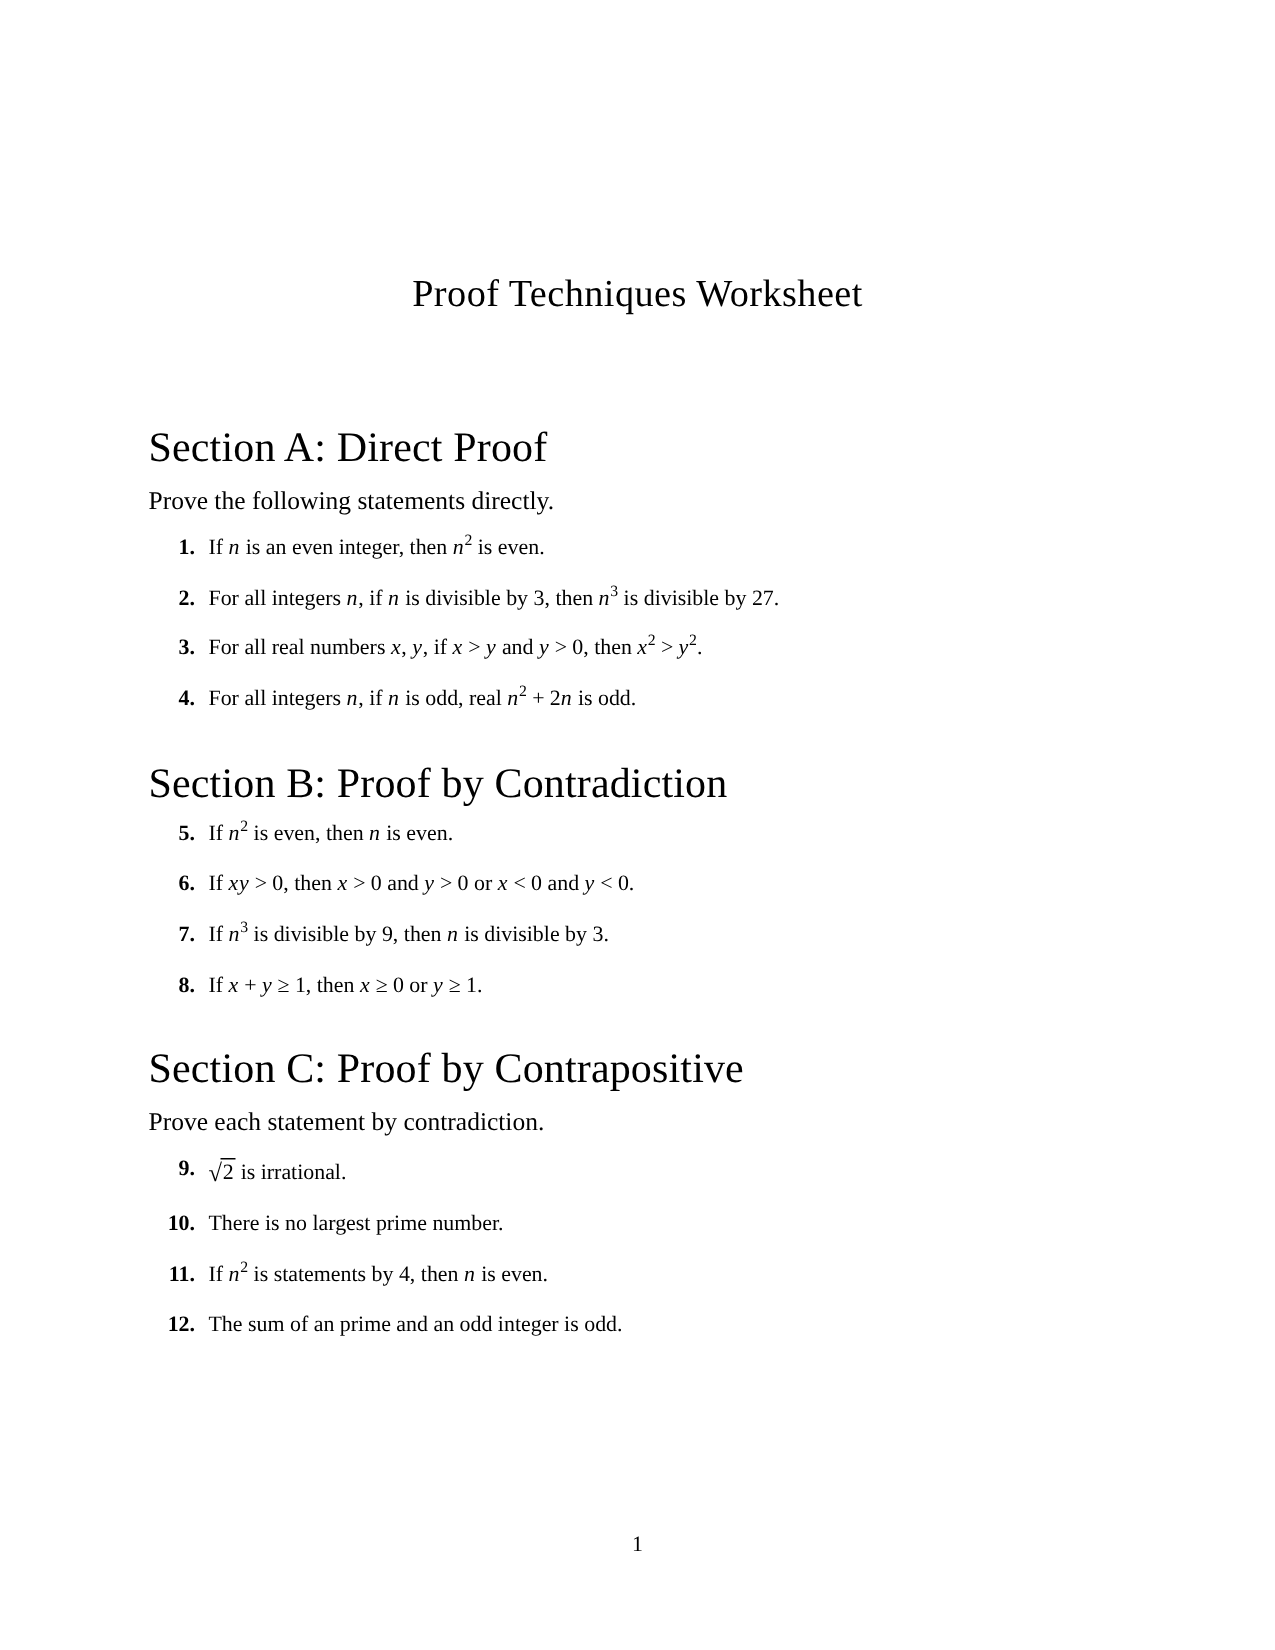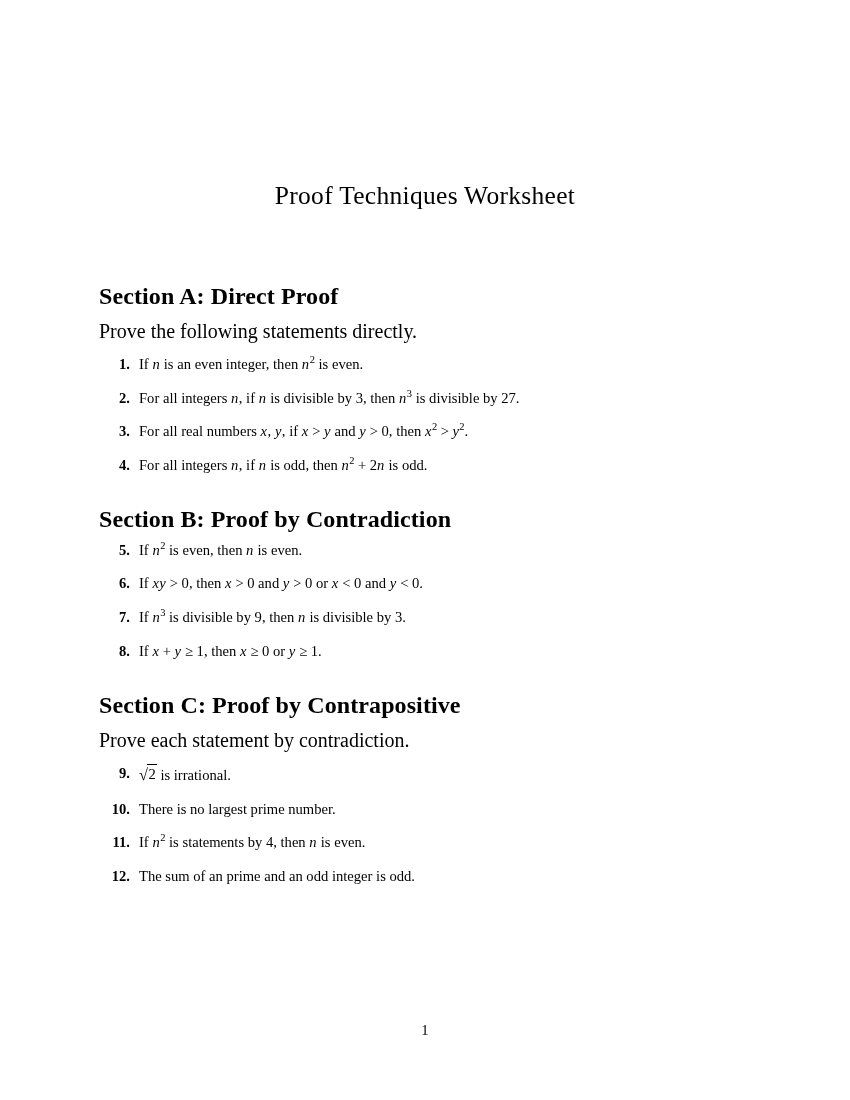--- a/index.html
+++ b/index.html
@@ -42,28 +42,28 @@
     top: 281px;
     width: 652px;
   }
   .section {
     margin: 0;
   }
   .section + .section {
     margin-top: 28px;
   }
   h2.section-heading {
-    font-size: 24px;
-    font-weight: bold;
+    font-size: 28px;
+    font-weight: normal;
     margin: 0 0 7px 0;
     line-height: 1.25;
     letter-spacing: 0.1px;
   }
   p.section-intro {
-    font-size: 20px;
+    font-size: 17px;
     margin: 0 0 10px 0;
     line-height: 1.35;
   }
   ol.problem-list {
     list-style: none;
     margin: 0;
     padding: 0;
   }
   li.problem-item {
     position: relative;
@@ -143,21 +143,21 @@
 
   <div class="content">
     <div id="sections-host">
         <section class="section">
           <h2 class="section-heading">Section A: Direct Proof</h2>
           <p class="section-intro">Prove the following statements directly.</p>
           <ol class="problem-list">
             <li class="problem-item"><span class="item-number">1.</span><span class="item-text"><span>If </span><span class="mvar">n</span><span> is an even integer, then </span><span class="mvar">n</span><sup class="msup-n">2</sup><span> is even.</span></span></li>
             <li class="problem-item"><span class="item-number">2.</span><span class="item-text"><span>For all integers </span><span class="mvar">n</span><span>, if </span><span class="mvar">n</span><span> is divisible by 3, then </span><span class="mvar">n</span><sup class="msup-n">3</sup><span> is divisible by 27.</span></span></li>
             <li class="problem-item"><span class="item-number">3.</span><span class="item-text"><span>For all real numbers </span><span class="mvar">x</span><span>, </span><span class="mvar">y</span><span>, if </span><span class="mvar">x</span><span class="mop">&gt;</span><span class="mvar">y</span><span> and </span><span class="mvar">y</span><span class="mop">&gt;</span><span class="mnum">0</span><span>, then </span><span class="mvar">x</span><sup class="msup-n">2</sup><span class="mop">&gt;</span><span class="mvar">y</span><sup class="msup-n">2</sup><span>.</span></span></li>
-            <li class="problem-item"><span class="item-number">4.</span><span class="item-text"><span>For all integers </span><span class="mvar">n</span><span>, if </span><span class="mvar">n</span><span> is odd, then </span><span class="mvar">n</span><sup class="msup-n">2</sup><span class="mop">+</span><span class="mnum">2</span><span class="mvar">n</span><span> is odd.</span></span></li>
+            <li class="problem-item"><span class="item-number">4.</span><span class="item-text"><span>For all integers </span><span class="mvar">n</span><span>, if </span><span class="mvar">n</span><span> is odd, real </span><span class="mvar">n</span><sup class="msup-n">2</sup><span class="mop">+</span><span class="mnum">2</span><span class="mvar">n</span><span> is odd.</span></span></li>
           </ol>
         </section>
         <section class="section">
           <h2 class="section-heading">Section B: Proof by Contradiction</h2>
           <ol class="problem-list">
             <li class="problem-item"><span class="item-number">5.</span><span class="item-text"><span>If </span><span class="mvar">n</span><sup class="msup-n">2</sup><span> is even, then </span><span class="mvar">n</span><span> is even.</span></span></li>
             <li class="problem-item"><span class="item-number">6.</span><span class="item-text"><span>If </span><span class="mvar">x</span><span class="mvar">y</span><span class="mop">&gt;</span><span class="mnum">0</span><span>, then </span><span class="mvar">x</span><span class="mop">&gt;</span><span class="mnum">0</span><span> and </span><span class="mvar">y</span><span class="mop">&gt;</span><span class="mnum">0</span><span> or </span><span class="mvar">x</span><span class="mop">&lt;</span><span class="mnum">0</span><span> and </span><span class="mvar">y</span><span class="mop">&lt;</span><span class="mnum">0</span><span>.</span></span></li>
             <li class="problem-item"><span class="item-number">7.</span><span class="item-text"><span>If </span><span class="mvar">n</span><sup class="msup-n">3</sup><span> is divisible by 9, then </span><span class="mvar">n</span><span> is divisible by 3.</span></span></li>
             <li class="problem-item"><span class="item-number">8.</span><span class="item-text"><span>If </span><span class="mvar">x</span><span class="mop">+</span><span class="mvar">y</span><span class="mop">≥</span><span class="mnum">1</span><span>, then </span><span class="mvar">x</span><span class="mop">≥</span><span class="mnum">0</span><span> or </span><span class="mvar">y</span><span class="mop">≥</span><span class="mnum">1</span><span>.</span></span></li>
           </ol>

